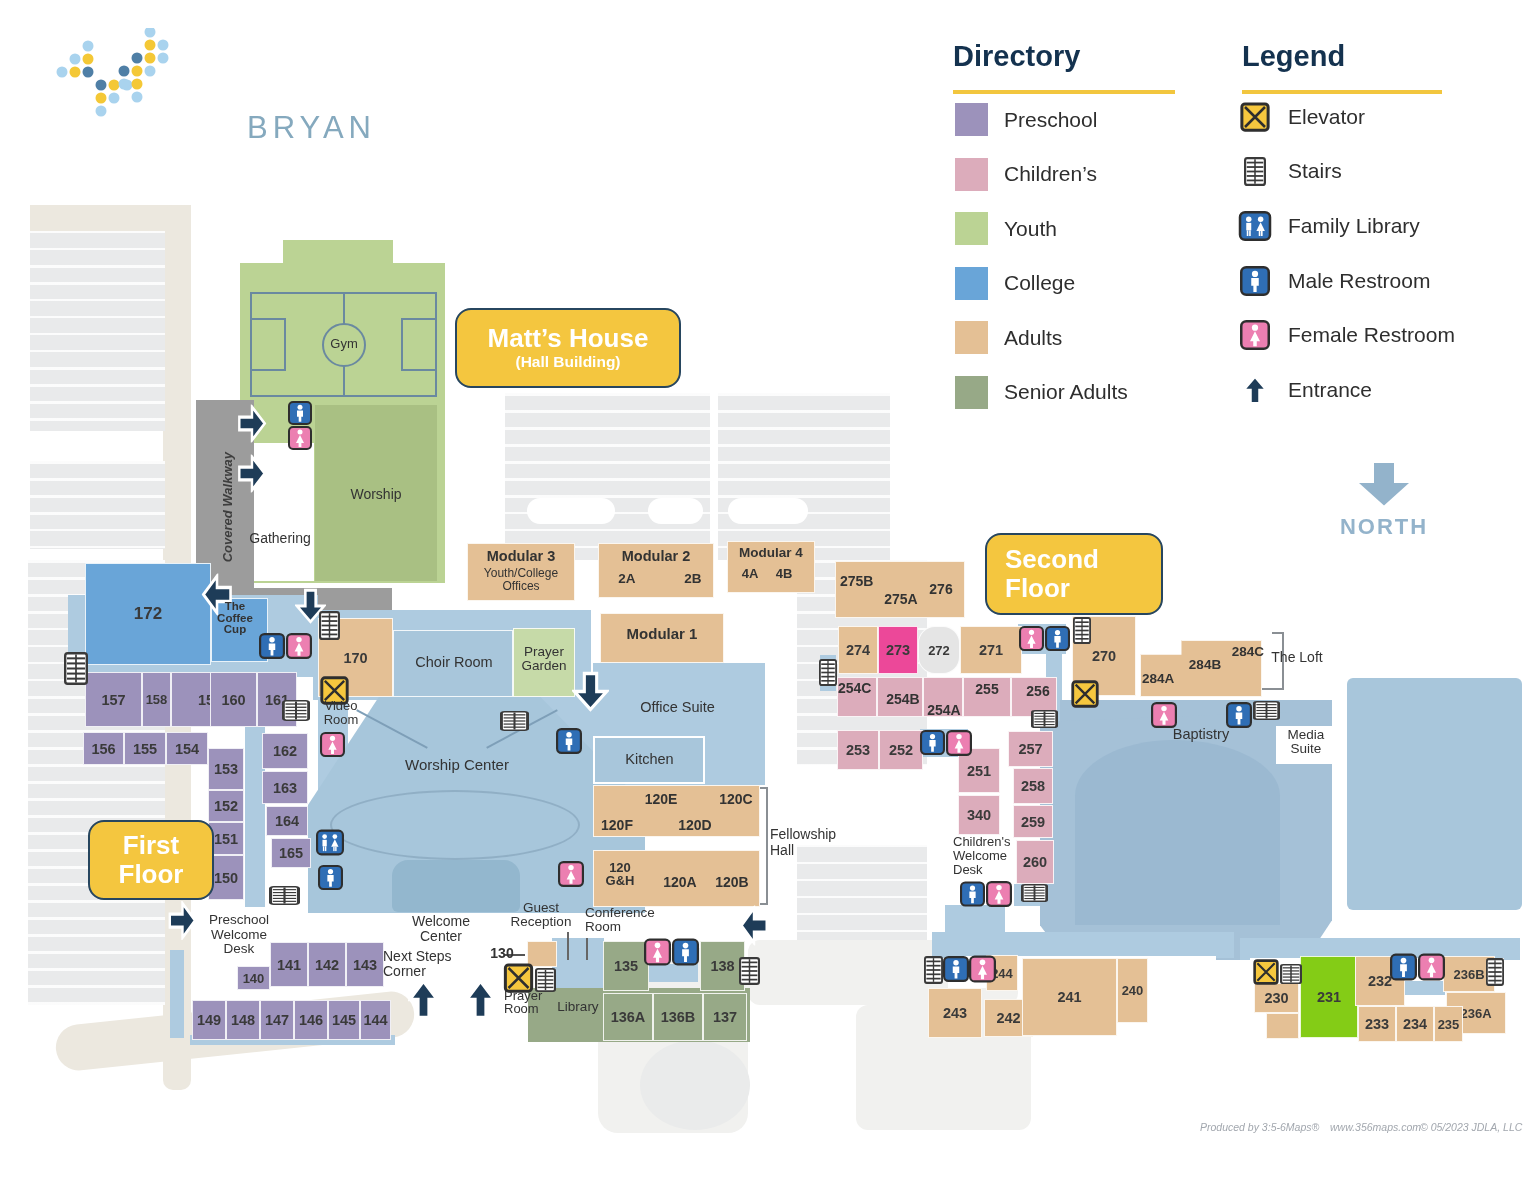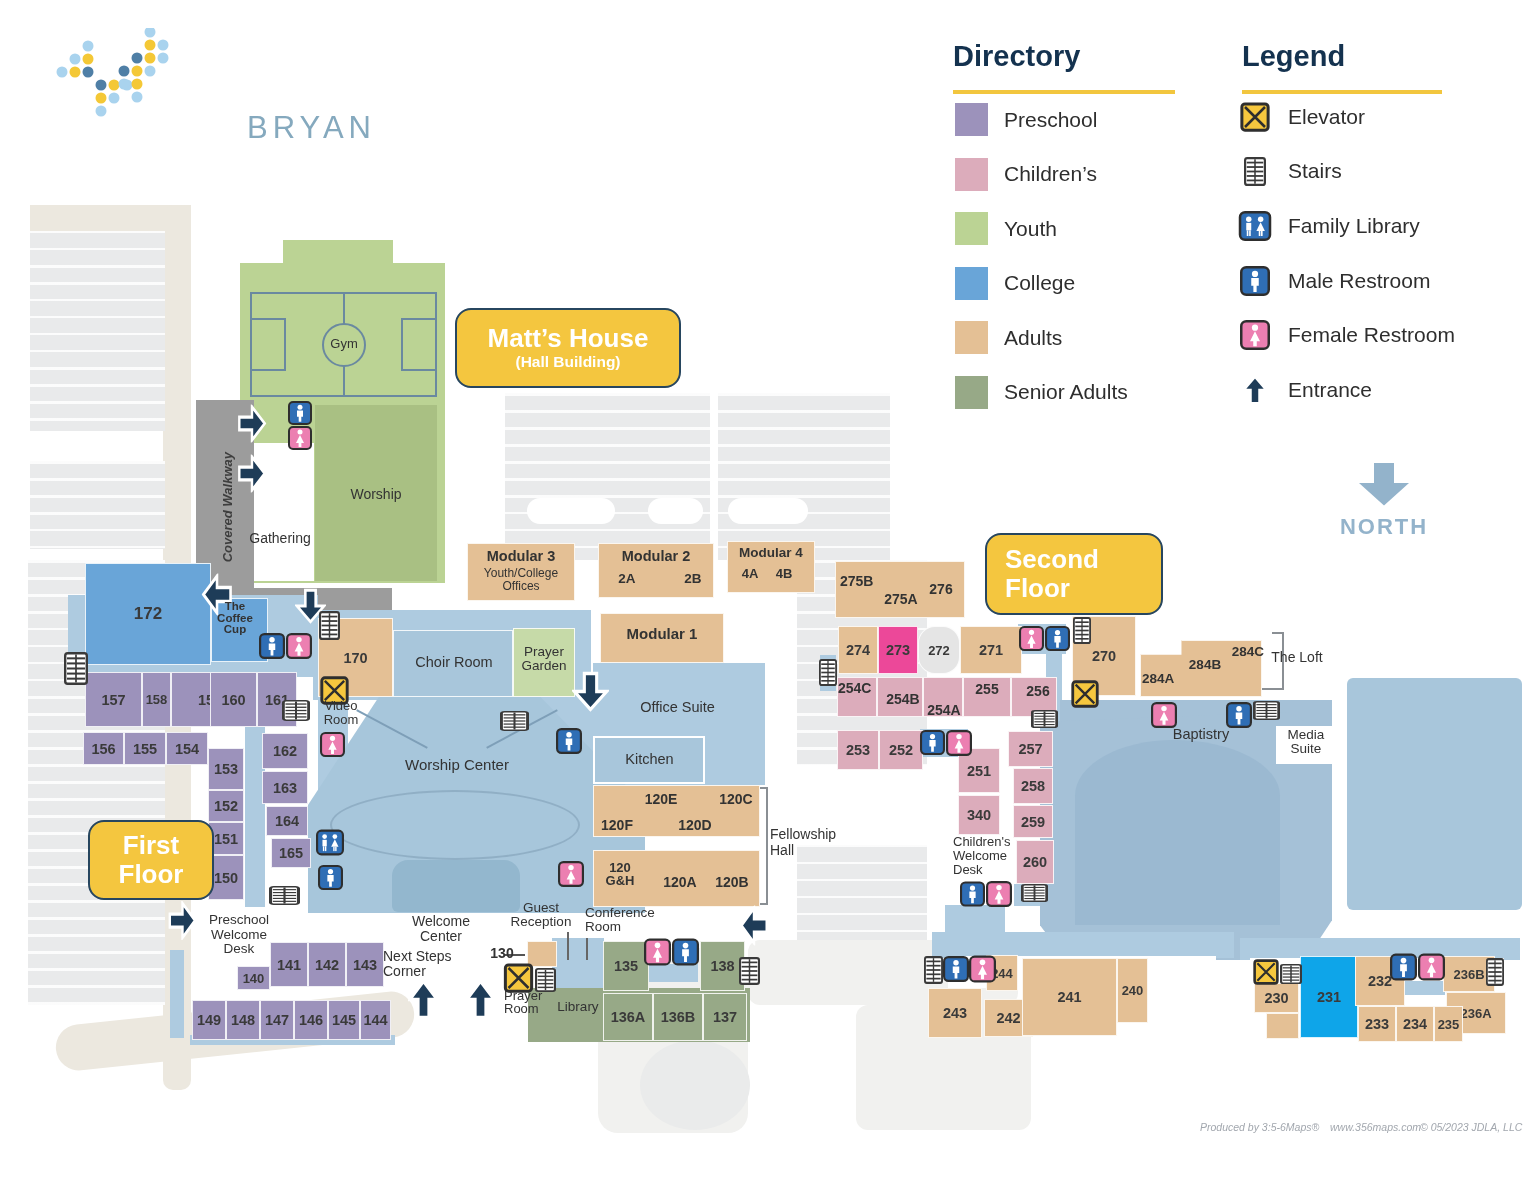--- a/index.html
+++ b/index.html
@@ -325,21 +325,21 @@
       <div class="room" style="left: 1013px; top: 768px; width: 40px; height: 36px; background: rgb(220, 172, 187); font-size: 14.5px;">258</div>
       <div class="room" style="left: 1013px; top: 805px; width: 40px; height: 33px; background: rgb(220, 172, 187); font-size: 14.5px;">259</div>
       <div class="room" style="left: 1016px; top: 840px; width: 38px; height: 44px; background: rgb(220, 172, 187); font-size: 14.5px;">260</div>
       <div class="room" style="left: 986px; top: 955px; width: 32px; height: 36px; background: rgb(228, 192, 149); font-size: 13px;">244</div>
       <div class="room" style="left: 928px; top: 988px; width: 54px; height: 50px; background: rgb(228, 192, 149); font-size: 14.5px;">243</div>
       <div class="room" style="left: 984px; top: 999px; width: 49px; height: 38px; background: rgb(228, 192, 149); font-size: 14.5px;">242</div>
       <div class="room" style="left: 1022px; top: 958px; width: 95px; height: 78px; background: rgb(228, 192, 149); font-size: 14.5px;">241</div>
       <div class="room" style="left: 1117px; top: 958px; width: 31px; height: 65px; background: rgb(228, 192, 149); font-size: 13px;">240</div>
       <div class="room" style="left: 1254px; top: 983px; width: 45px; height: 30px; background: rgb(228, 192, 149); font-size: 14.5px;">230</div>
       <div class="room" style="left: 1266px; top: 1013px; width: 33px; height: 26px; background: rgb(228, 192, 149); font-size: 14.5px;"></div>
-      <div class="room" style="left: 1300px; top: 956px; width: 58px; height: 82px; background: #0ea5e9; font-size: 14.5px;">231</div>
+      <div class="room" style="left: 1300px; top: 956px; width: 58px; height: 82px; background: #84cc16; font-size: 14.5px;">231</div>
       <div class="room" style="left: 1355px; top: 956px; width: 50px; height: 50px; background: rgb(228, 192, 149); font-size: 14.5px;">232</div>
       <div class="room" style="left: 1443px; top: 956px; width: 52px; height: 36px; background: rgb(228, 192, 149); font-size: 13px;">236B</div>
       <div class="room" style="left: 1446px; top: 992px; width: 60px; height: 42px; background: rgb(228, 192, 149); font-size: 13px;">236A</div>
       <div class="room" style="left: 1358px; top: 1006px; width: 38px; height: 36px; background: rgb(228, 192, 149); font-size: 14.5px;">233</div>
       <div class="room" style="left: 1396px; top: 1006px; width: 38px; height: 36px; background: rgb(228, 192, 149); font-size: 14.5px;">234</div>
       <div class="room" style="left: 1434px; top: 1006px; width: 29px; height: 36px; background: rgb(228, 192, 149); font-size: 13px;">235</div>
       <span class="micon" style="left: 288px; top: 401px;">
         <svg width="24" height="24" viewBox="0 0 24 24">
           <rect x="1" y="1" width="22" height="22" rx="4" fill="#2F6EB5" stroke="#2E2E2E" stroke-width="2"></rect>
           <circle cx="12" cy="6.3" r="2.5" fill="#fff"></circle>

